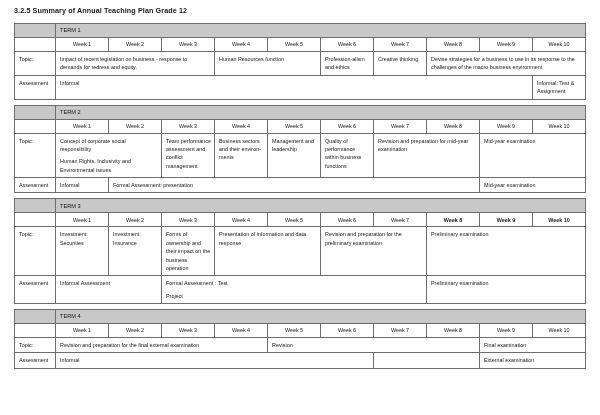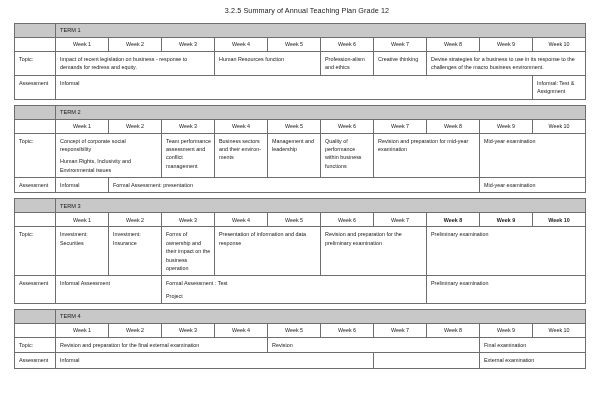--- a/index.html
+++ b/index.html
@@ -9,25 +9,24 @@
   }
   body {
     width: 600px;
     height: 415px;
     font-family: "Liberation Sans", sans-serif;
     color: #1a1a1a;
     overflow: hidden;
   }
   .page-title {
     font-size: 7.2px;
-    font-weight: normal;
+    font-weight: bold;
     letter-spacing: 0.1px;
     padding: 6px 0 0 14px;
     white-space: nowrap;
-    text-align: center;
   }
   .plan-table {
     width: 572px;
     margin: 8px 0 0 14px;
     border-collapse: collapse;
     table-layout: fixed;
   }
   .plan-table td {
     border: 1px solid #6e6e6e;
     font-size: 5.4px;

